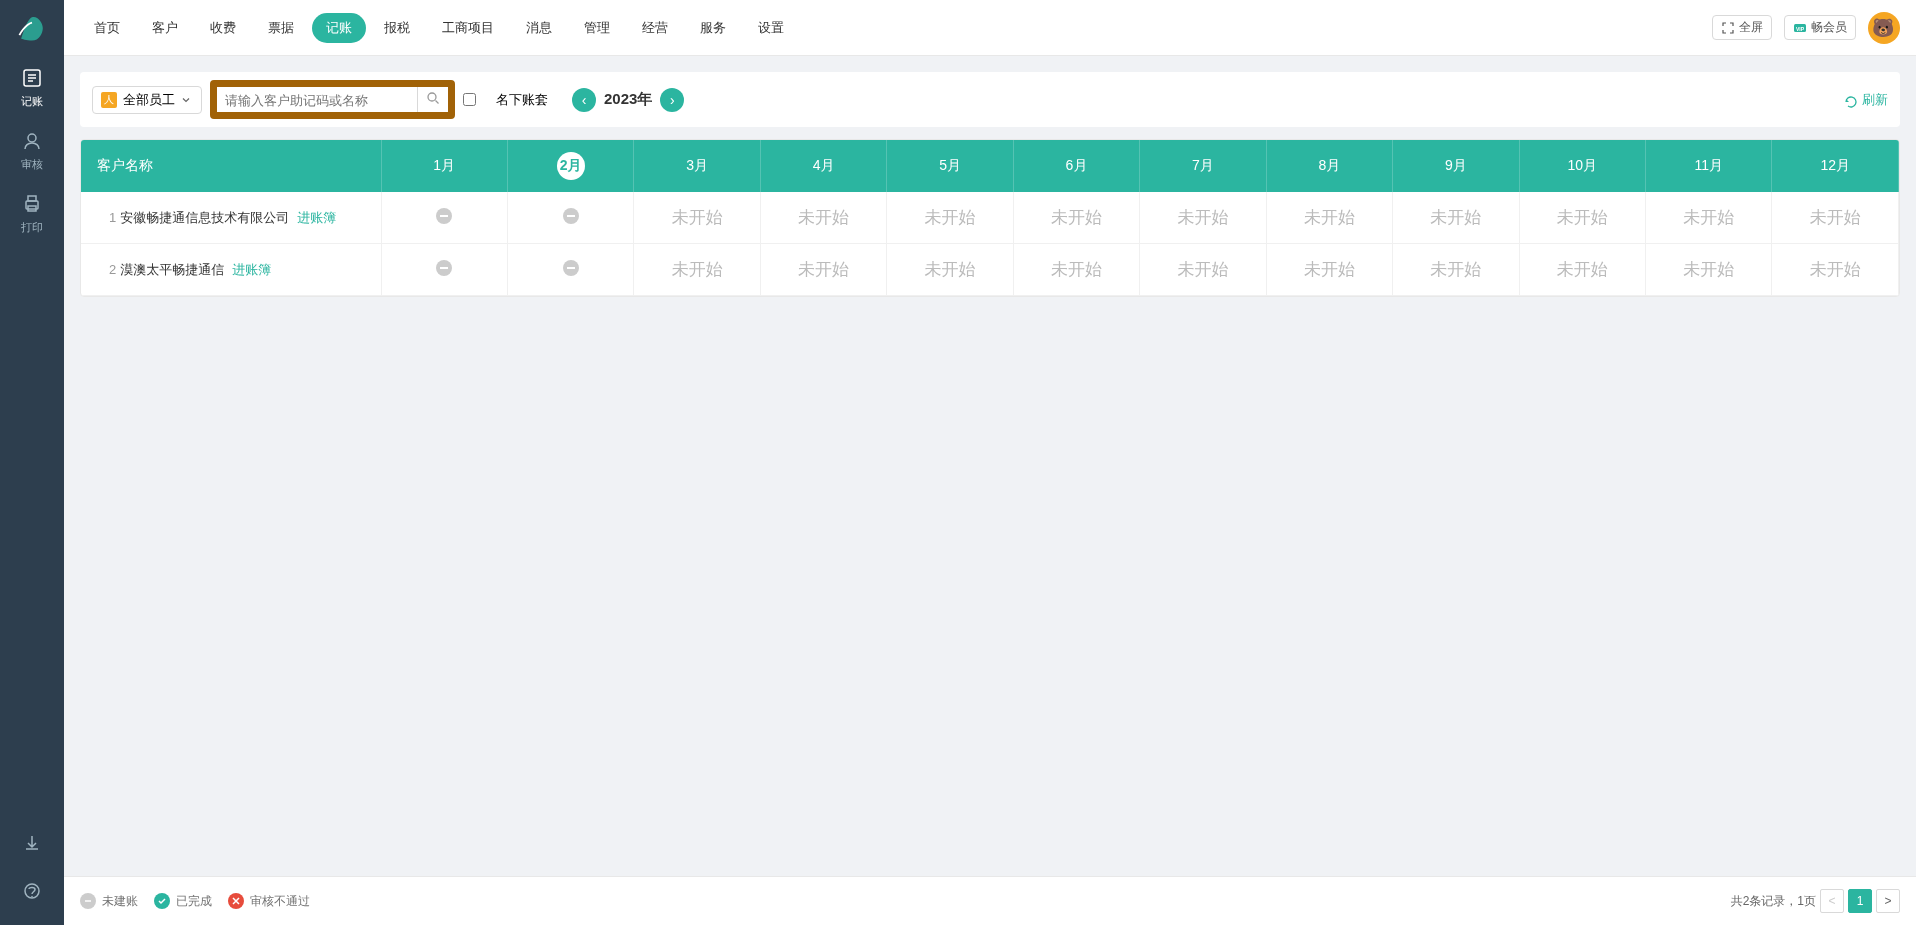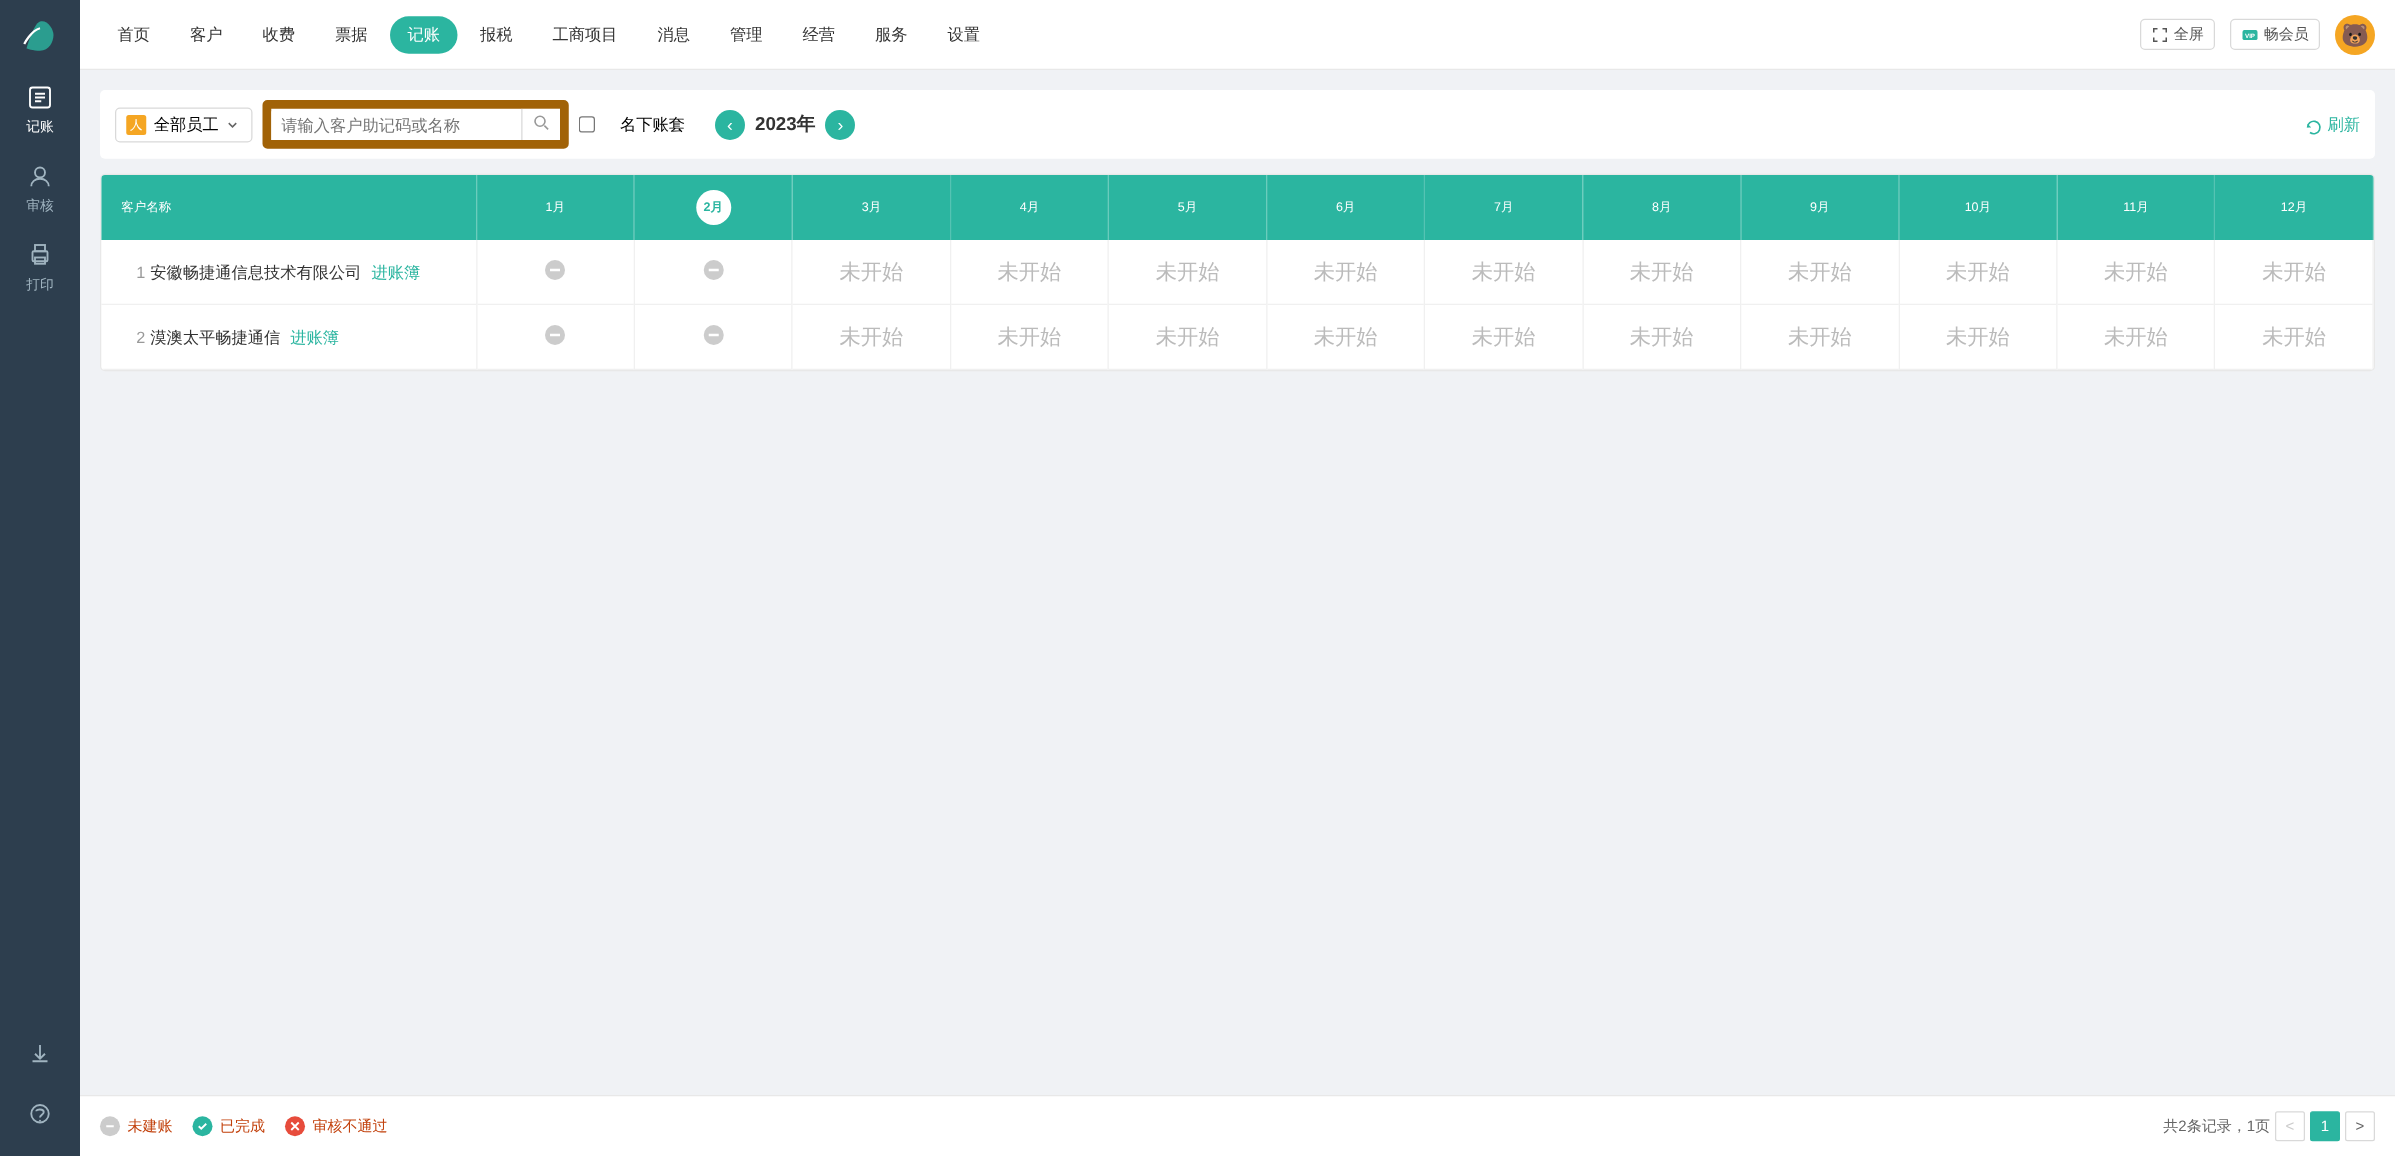--- a/index.html
+++ b/index.html
@@ -241,21 +241,21 @@
       border-collapse: collapse;
       min-width: 1400px;
     }
     thead tr {
       background: #2bb5a0;
       color: #fff;
     }
     thead th {
       padding: 12px 8px;
       font-weight: normal;
-      font-size: 10px;
+      font-size: 14px;
       text-align: center;
       border-right: 1px solid rgba(255,255,255,0.2);
     }
     thead th:first-child {
       text-align: left;
       padding-left: 16px;
       width: 300px;
     }
     .month-col { min-width: 90px; }
     .month-current {
@@ -299,21 +299,21 @@
       background: #fff;
       border-top: 1px solid #e8e8e8;
       flex-shrink: 0;
       gap: 16px;
     }
     .legend-item {
       display: flex;
       align-items: center;
       gap: 6px;
       font-size: 12px;
-      color: #c2410c;
+      color: #737373;
     }
     .legend-dot {
       width: 16px; height: 16px; border-radius: 50%;
       display: flex; align-items: center; justify-content: center;
     }
     .legend-dot.gray { background: #ccc; }
     .legend-dot.teal { background: #2bb5a0; }
     .legend-dot.red { background: #e74c3c; }
     .pagination {
       margin-left: auto;

